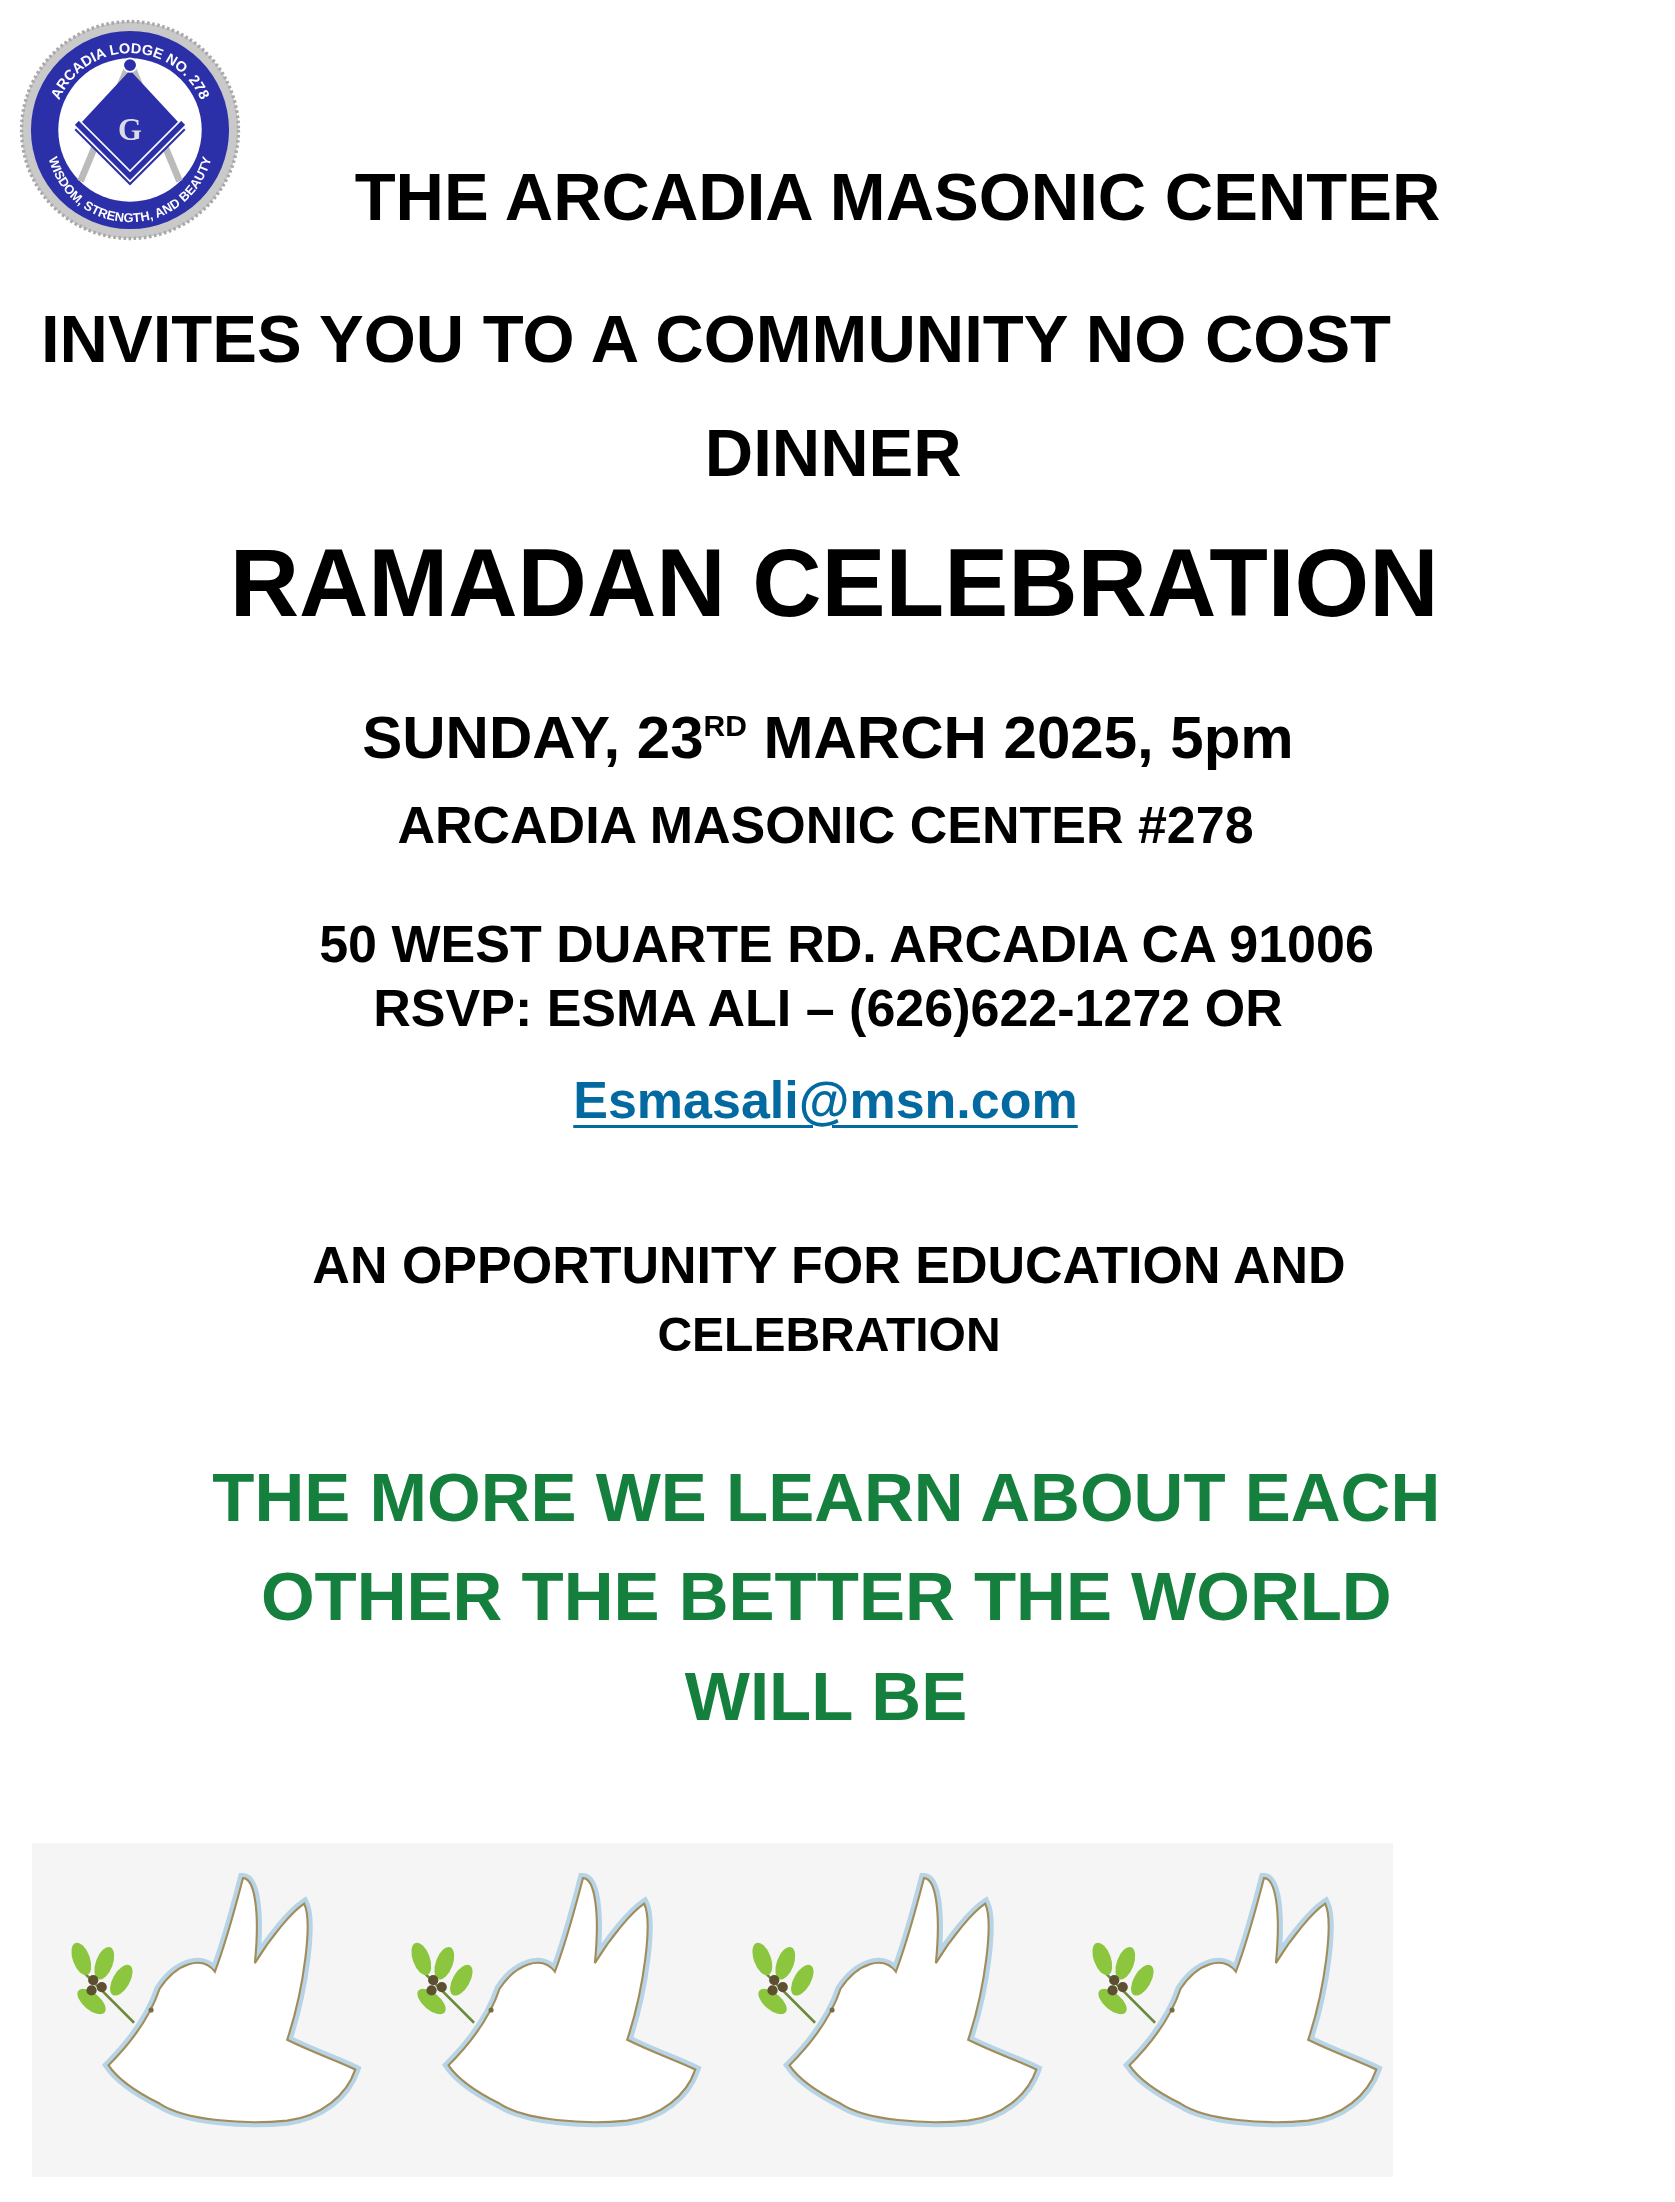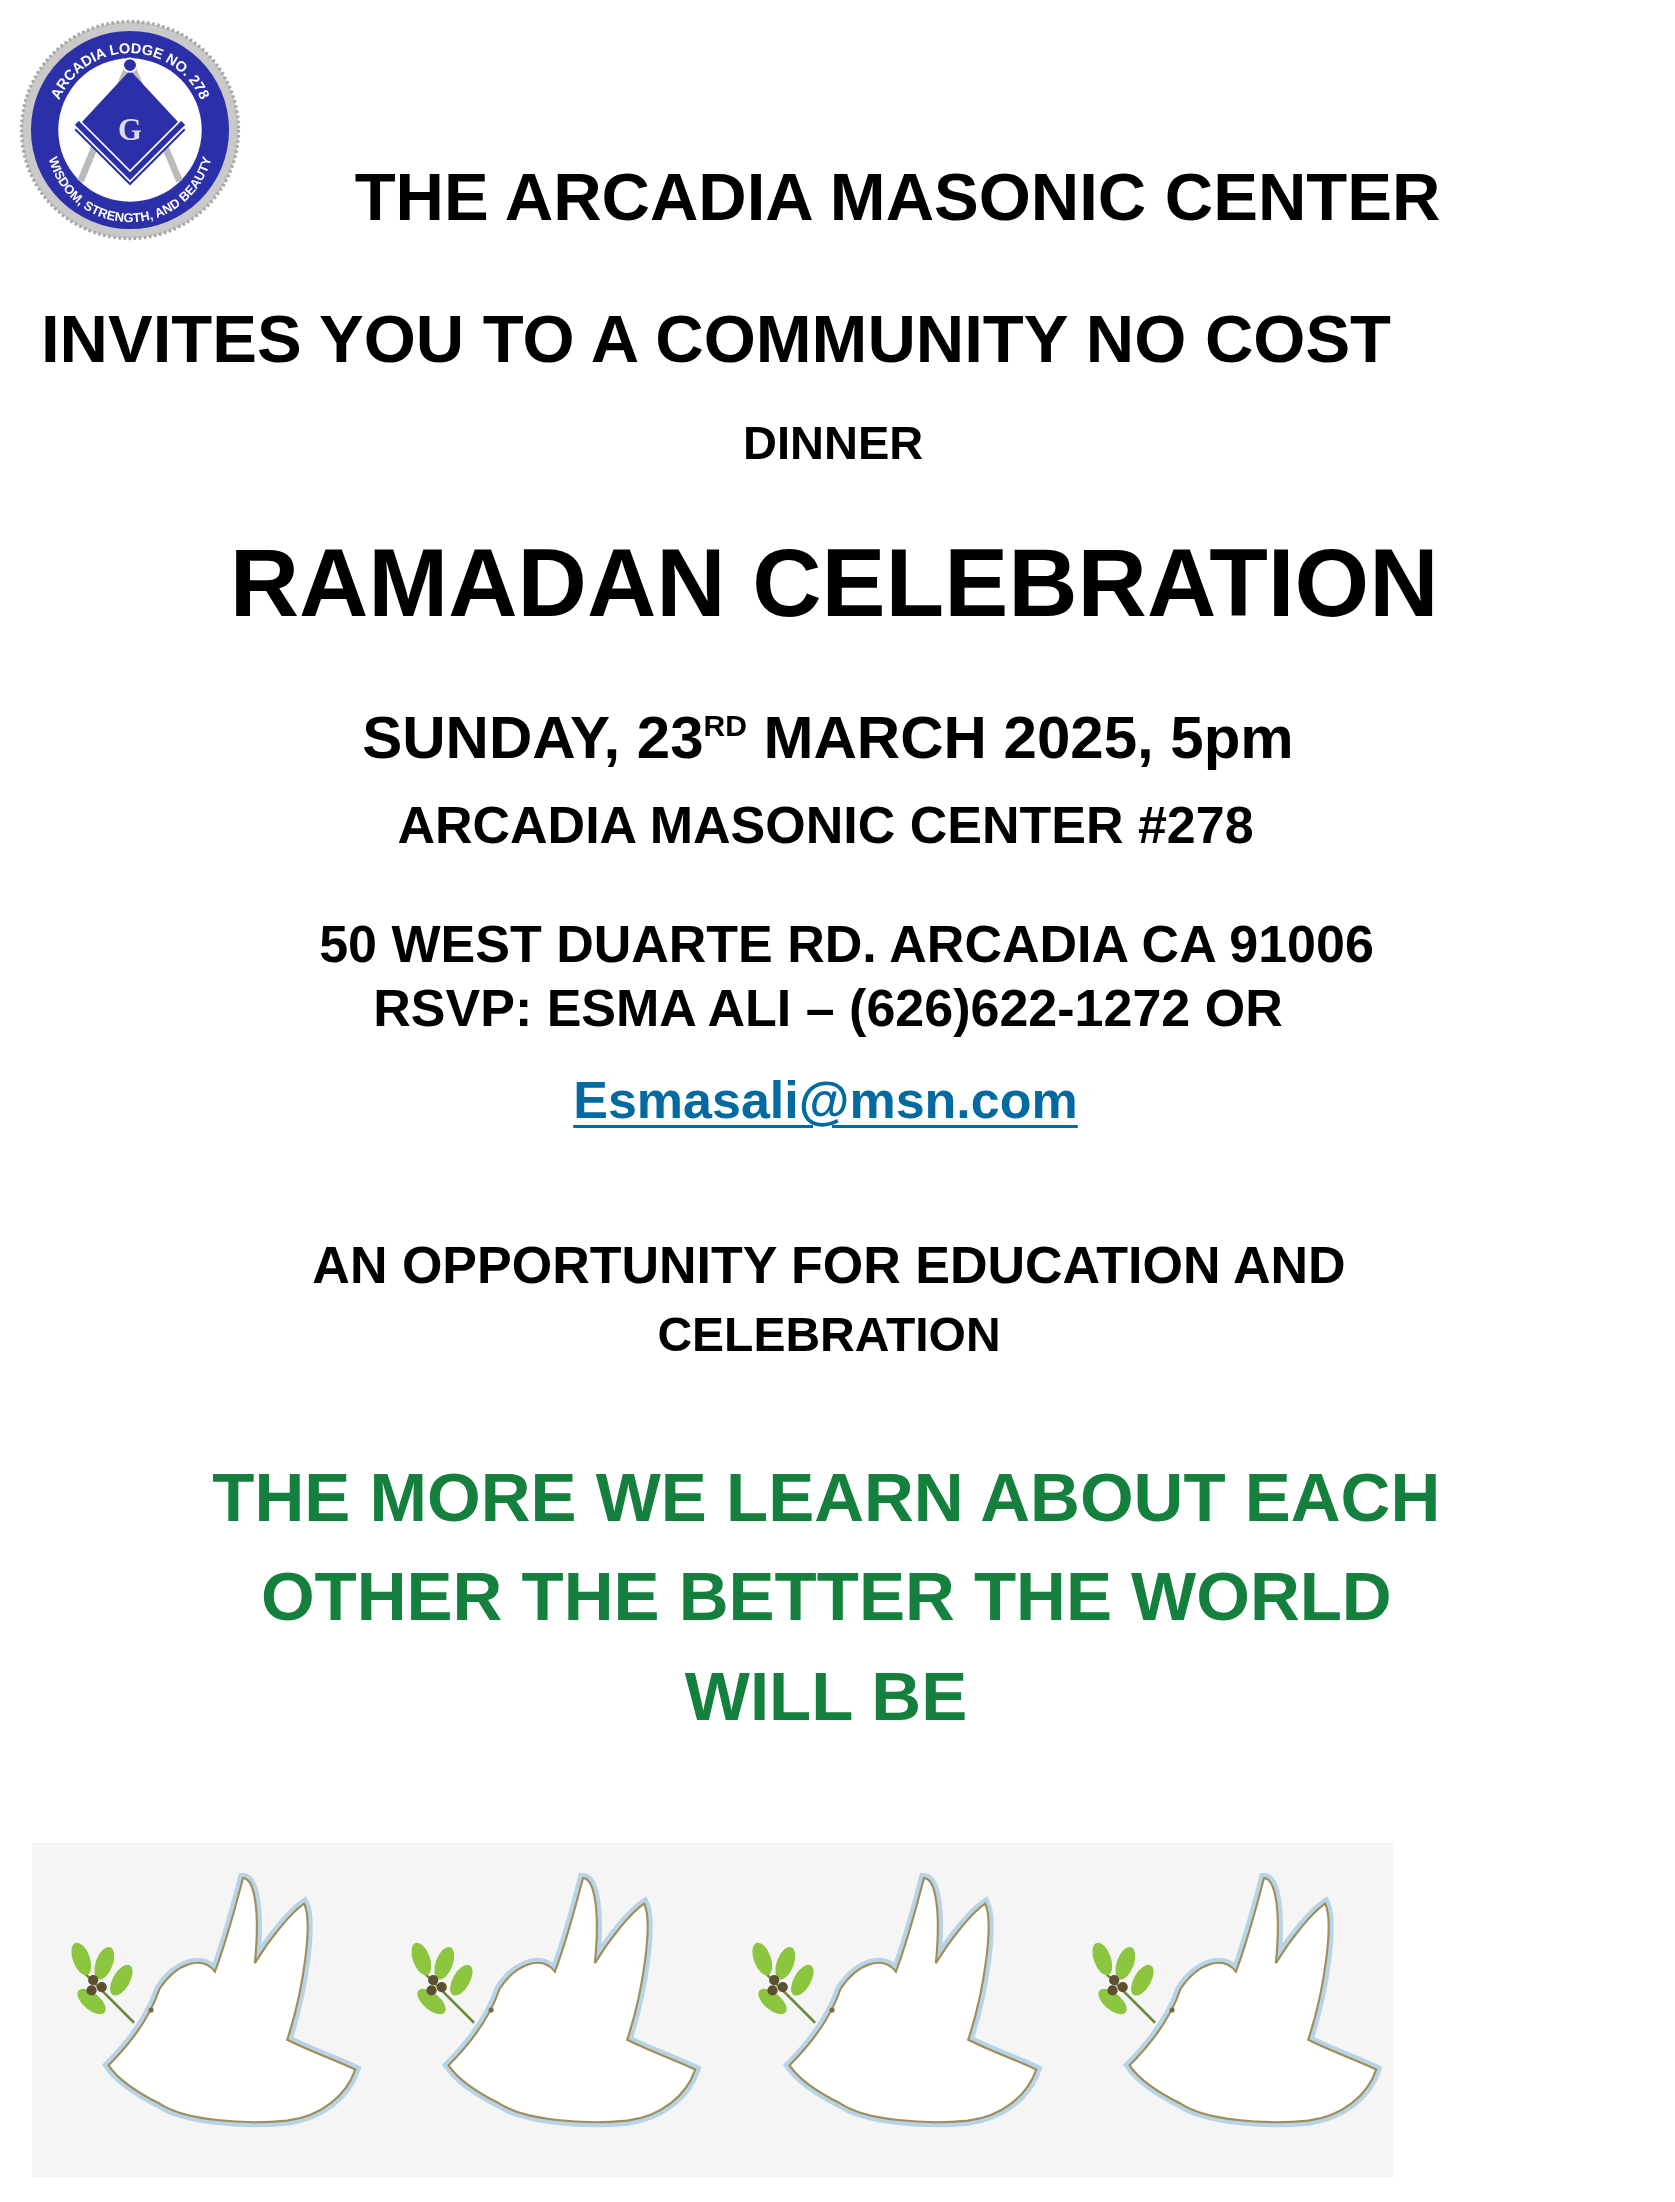--- a/index.html
+++ b/index.html
@@ -40,21 +40,21 @@
 
     <polygon points="130,60 195,130 130,195 65,130" fill="#2B2FA8"></polygon>
     <polygon points="70,118 130,178 190,118 196,124 130,190 64,124" fill="#2B2FA8" stroke="#ffffff" stroke-width="2"></polygon>
     <circle cx="130" cy="54" r="8" fill="#2B2FA8" stroke="#ffffff" stroke-width="2"></circle>
     <text x="130" y="142" text-anchor="middle" font-family="Liberation Serif, serif" font-weight="bold" font-size="36" fill="#dcdce8">G</text>
   </svg>
 </div>
 
 <div class="line c" style="top:163px; font-size:67px; padding-left:120px; box-sizing:border-box;">THE ARCADIA MASONIC CENTER</div>
 <div class="line" style="top:305px; left:41px; width:auto; font-size:67px;">INVITES YOU TO A COMMUNITY NO COST</div>
-<div class="line c" style="top:419px; font-size:47px; padding-right:8.6px; box-sizing:border-box;">DINNER</div>
+<div class="line c" style="top:419px; font-size:67px; padding-right:8.6px; box-sizing:border-box;">DINNER</div>
 
 <div class="line c" style="top:535px; font-size:96px; padding-right:6.9px; box-sizing:border-box;">RAMADAN CELEBRATION</div>
 
 <div class="line c" style="top:708px; font-size:60px; padding-right:19px; box-sizing:border-box;">
   <span>SUNDAY, 23</span><span class="sup">RD</span><span> MARCH 2025, 5pm</span>
 </div>
 <div class="line c" style="top:799px; font-size:52px; padding-right:24px; box-sizing:border-box;">ARCADIA MASONIC CENTER #278</div>
 <div class="line c" style="top:918px; font-size:52px; padding-right:4px; box-sizing:border-box;margin-left:11px;">50 WEST DUARTE RD.  ARCADIA CA  91006</div>
 <div class="line c" style="top:982px; font-size:52px; padding-right:19px; box-sizing:border-box;">RSVP: ESMA ALI – (626)622-1272 OR</div>
 <div class="line c" style="top:1074px; font-size:52px; padding-right:24px; box-sizing:border-box;">

